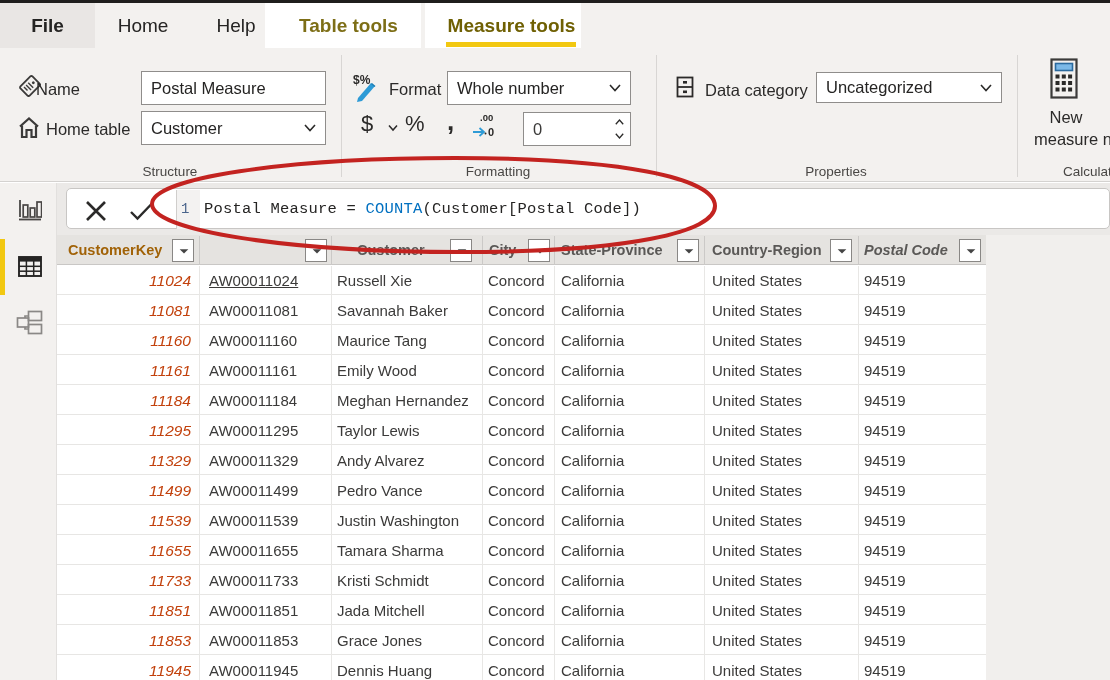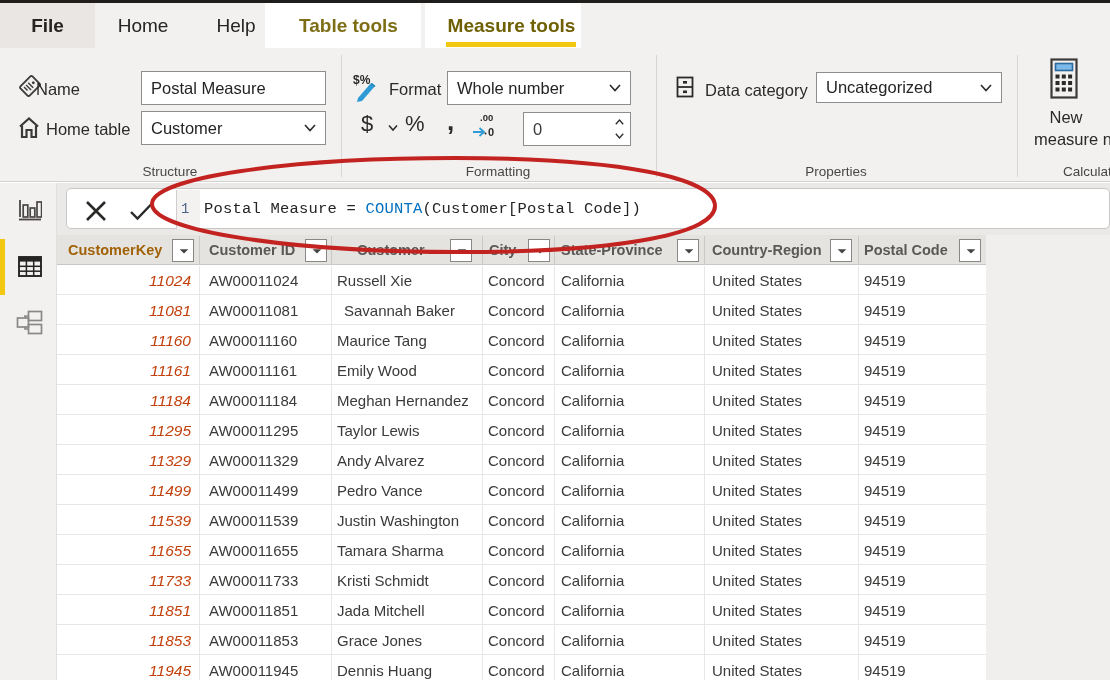--- a/index.html
+++ b/index.html
@@ -214,57 +214,56 @@
   </div>
 
   <div id="main"></div>
   <div id="tablebg"></div>
   <div id="thead">
   </div>
   <div class="hcell dim" style="left:57px;top:235px;width:142px;"><span style="padding-left:11px">CustomerKey</span></div>
 <div class="ddbtn" style="left:172px;top:239px"><svg width="22" height="22" viewBox="0 0 22 22">
         <path d="M6.7 9.2 L11 13.6 L15.3 9.2 Z" fill="#444"></path>
       </svg></div>
-<div class="hcell" style="left:199px;top:235px;width:132px;"><span style="padding-left:10px">Customer ID</span></div>
 <div class="ddbtn" style="left:305px;top:239px"><svg width="22" height="22" viewBox="0 0 22 22">
         <path d="M6.7 9.2 L11 13.6 L15.3 9.2 Z" fill="#444"></path>
       </svg></div>
 <div class="hcell" style="left:331px;top:235px;width:151px;"><span style="padding-left:26px">Customer</span></div>
 <div class="ddbtn" style="left:450px;top:239px"><svg width="22" height="22" viewBox="0 0 22 22">
         <path d="M6.7 9.2 L11 13.6 L15.3 9.2 Z" fill="#444"></path>
       </svg></div>
 <div class="hcell" style="left:482px;top:235px;width:72px;"><span style="padding-left:7px">City</span></div>
 <div class="ddbtn" style="left:528px;top:239px"><svg width="22" height="22" viewBox="0 0 22 22">
         <path d="M6.7 9.2 L11 13.6 L15.3 9.2 Z" fill="#444"></path>
       </svg></div>
 <div class="hcell" style="left:554px;top:235px;width:150px;"><span style="padding-left:7px">State-Province</span></div>
 <div class="ddbtn" style="left:677px;top:239px"><svg width="22" height="22" viewBox="0 0 22 22">
         <path d="M6.7 9.2 L11 13.6 L15.3 9.2 Z" fill="#444"></path>
       </svg></div>
 <div class="hcell" style="left:704px;top:235px;width:154px;"><span style="padding-left:8px">Country-Region</span></div>
 <div class="ddbtn" style="left:830px;top:239px"><svg width="22" height="22" viewBox="0 0 22 22">
         <path d="M6.7 9.2 L11 13.6 L15.3 9.2 Z" fill="#444"></path>
       </svg></div>
-<div class="hcell" style="left:858px;top:235px;width:128px;"><span style="padding-left:6px">Postal Code</span></div>
+<div class="hcell" style="left:858px;top:235px;width:128px;font-style:italic;"><span style="padding-left:6px">Postal Code</span></div>
 <div class="ddbtn" style="left:959px;top:239px"><svg width="22" height="22" viewBox="0 0 22 22">
         <path d="M6.7 9.2 L11 13.6 L15.3 9.2 Z" fill="#444"></path>
       </svg></div>
   <div class="trow" style="top:265px">
       <div class="cell c1" style="left:0px;width:134px;">11024</div>
-      <div class="cell" style="left:152px;width:122px;">AW00011024</div>
+      <div class="cell" style="left:152px;width:122px;text-decoration:underline;">AW00011024</div>
       <div class="cell" style="left:280px;width:145px;">Russell Xie</div>
       <div class="cell" style="left:431px;width:66px;">Concord</div>
       <div class="cell" style="left:504px;width:143px;">California</div>
       <div class="cell" style="left:655px;width:146px;">United States</div>
       <div class="cell" style="left:807px;width:122px;">94519</div>
     </div>
 <div class="trow" style="top:295px">
       <div class="cell c1" style="left:0px;width:134px;">11081</div>
       <div class="cell" style="left:152px;width:122px;">AW00011081</div>
-      <div class="cell" style="left:280px;width:145px;margin-left:7px;">Savannah Baker</div>
+      <div class="cell" style="left:280px;width:145px;">Savannah Baker</div>
       <div class="cell" style="left:431px;width:66px;">Concord</div>
       <div class="cell" style="left:504px;width:143px;">California</div>
       <div class="cell" style="left:655px;width:146px;">United States</div>
       <div class="cell" style="left:807px;width:122px;">94519</div>
     </div>
 <div class="trow" style="top:325px">
       <div class="cell c1" style="left:0px;width:134px;">11160</div>
       <div class="cell" style="left:152px;width:122px;">AW00011160</div>
       <div class="cell" style="left:280px;width:145px;">Maurice Tang</div>
       <div class="cell" style="left:431px;width:66px;">Concord</div>

